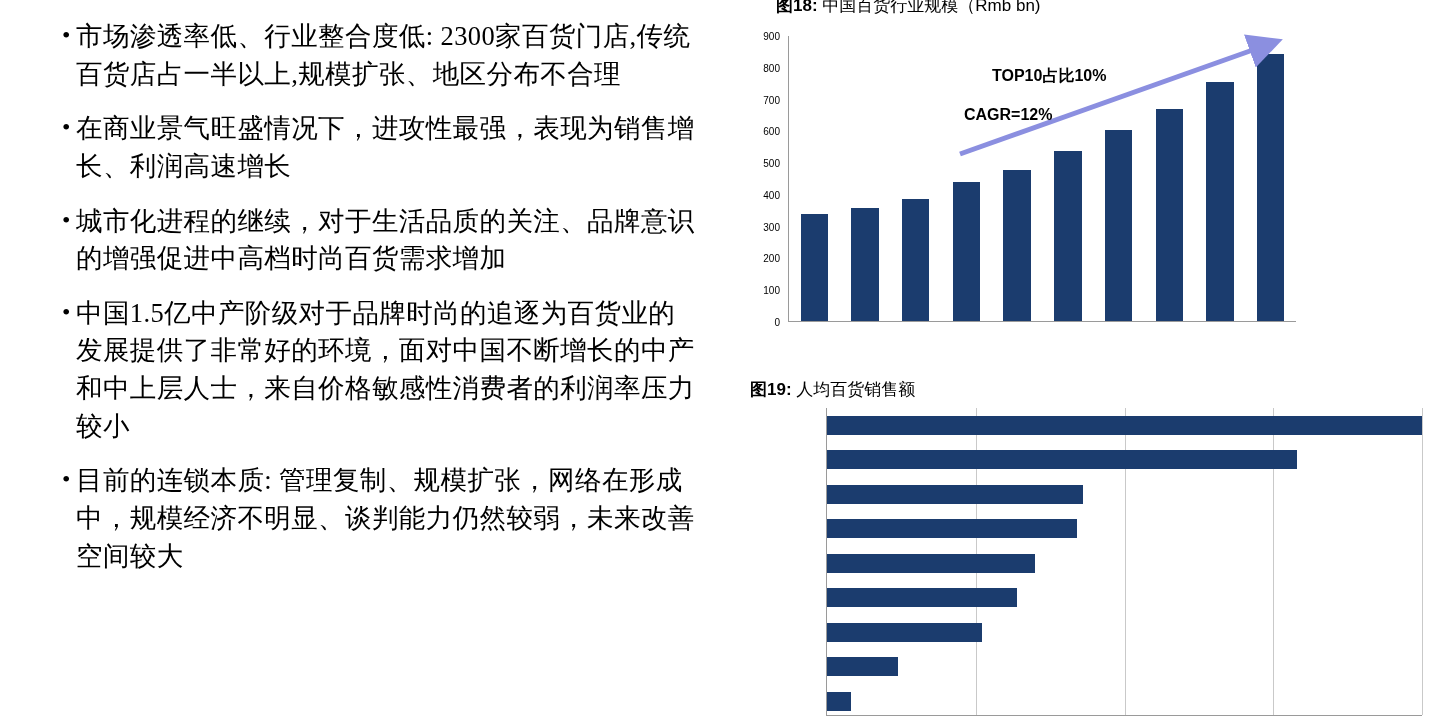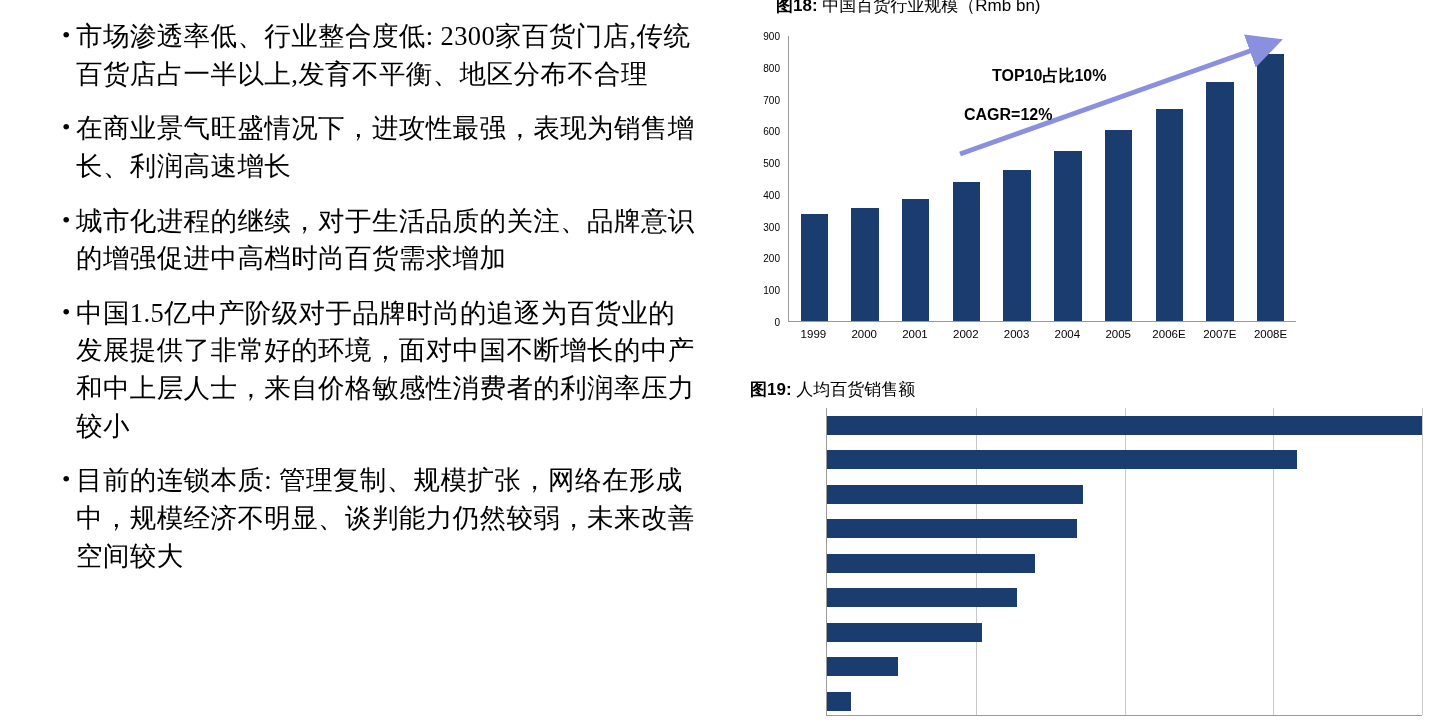--- a/index.html
+++ b/index.html
@@ -211,21 +211,21 @@
   }
 </style>
 </head>
 <body>
 
 <div id="page">
 
   <div class="left-col">
     <div class="bullet">
       <span class="bullet-dot">•</span>
-      <span class="bullet-text">市场渗透率低、行业整合度低: 2300家百货门店,传统百货店占一半以上,发育不平衡、地区分布不合理</span>
+      <span class="bullet-text">市场渗透率低、行业整合度低: 2300家百货门店,传统百货店占一半以上,规模扩张、地区分布不合理</span>
     </div>
     <div class="bullet">
       <span class="bullet-dot">•</span>
       <span class="bullet-text">在商业景气旺盛情况下，进攻性最强，表现为销售增长、利润高速增长</span>
     </div>
     <div class="bullet">
       <span class="bullet-dot">•</span>
       <span class="bullet-text">城市化进程的继续，对于生活品质的关注、品牌意识的增强促进中高档时尚百货需求增加</span>
     </div>
     <div class="bullet">
@@ -285,32 +285,20 @@
               <div class="bar18" style="height: 74.4444%; background: rgb(27, 60, 110);"></div>
             </div>
             <div class="bar18-wrap">
               <div class="bar18" style="height: 83.8889%; background: rgb(27, 60, 110);"></div>
             </div>
             <div class="bar18-wrap">
               <div class="bar18" style="height: 93.6667%; background: rgb(27, 60, 110);"></div>
             </div>
           </div>
       </div>
-      <div class="xlabels">
-          <div class="xlabel">1999</div>
-          <div class="xlabel">2000</div>
-          <div class="xlabel">2001</div>
-          <div class="xlabel">2002</div>
-          <div class="xlabel">2003</div>
-          <div class="xlabel">2004</div>
-          <div class="xlabel">2005</div>
-          <div class="xlabel">2006E</div>
-          <div class="xlabel">2007E</div>
-          <div class="xlabel">2008E</div>
-        </div>
 
       <svg class="arrow-svg" viewBox="0 0 540 200">
         <defs>
           <marker id="ah" markerWidth="7" markerHeight="7" refX="3" refY="3.5" orient="auto">
             <path d="M0,0 L7,3.5 L0,7 z" fill="#8b8fe0"></path>
           </marker>
         </defs>
         <line x1="178" y1="126" x2="482" y2="18" stroke="#8b8fe0" stroke-width="5" marker-end="url(#ah)"></line>
       </svg>
 

